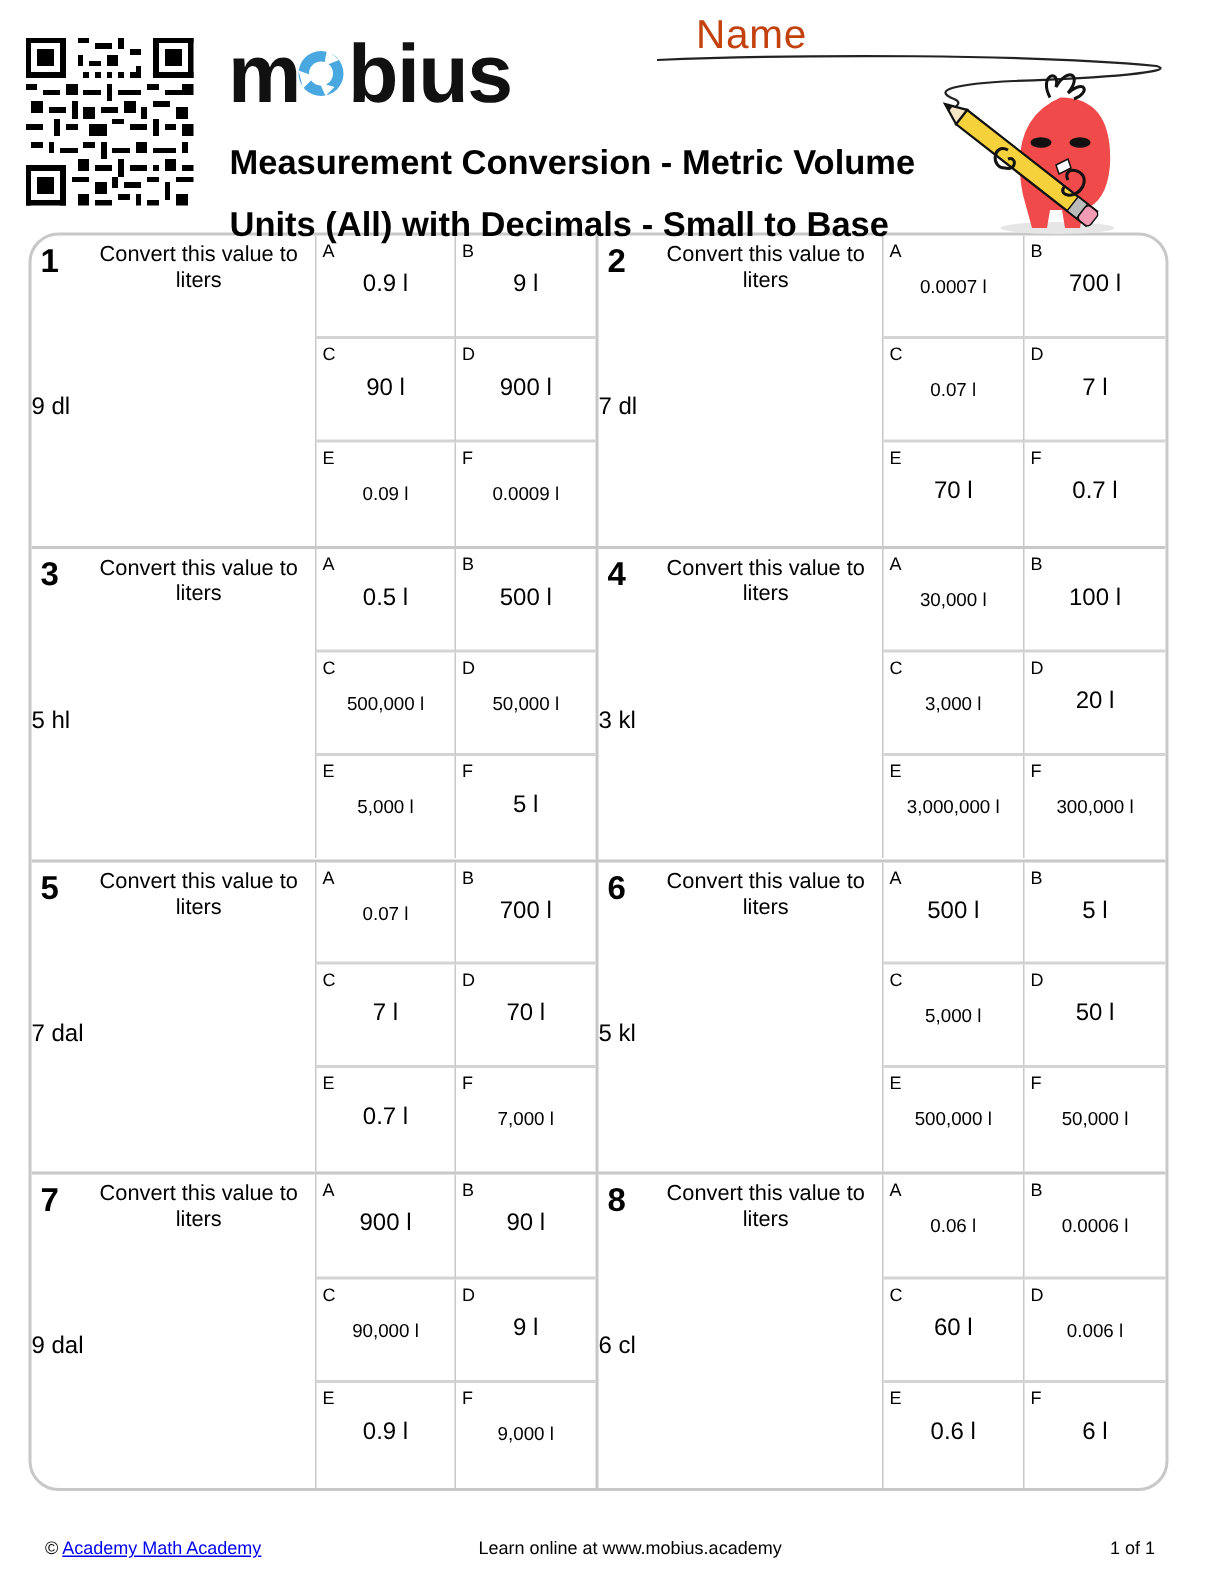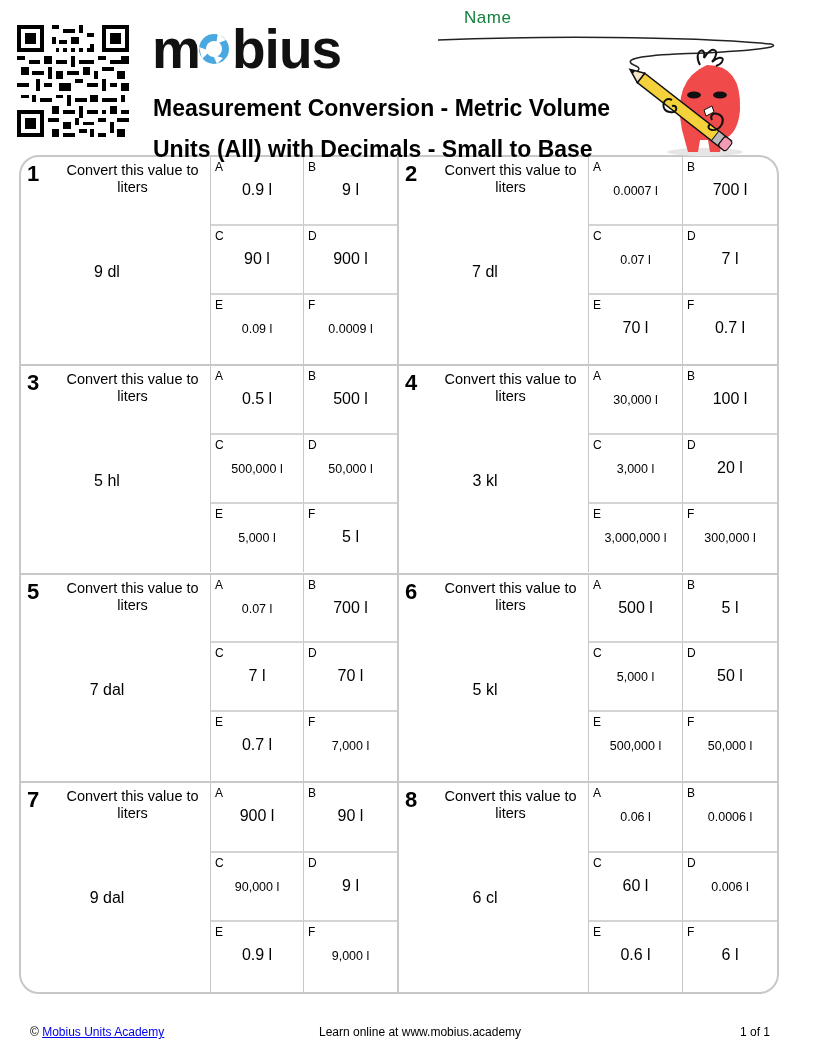--- a/index.html
+++ b/index.html
@@ -1,32 +1,32 @@
 <!DOCTYPE html>
 <html><head>
 <meta charset="utf-8">
 <style>
   html, body { margin:0; padding:0; background:#fff; }
   body { width:815px; height:1050px; position:relative; overflow:hidden; font-family:"Liberation Sans", sans-serif; color:#000; }
   .qr { position:absolute; left:17px; top:25px; width:112px; height:112px; }
   .logo { position:absolute; left:152px; top:22px; width:205px; height:52px; }
   .title { position:absolute; left:153px; top:88px; width:500px; font-weight:bold; font-size:23px; line-height:41px; margin:0; z-index:3; }
-  .name-label { position:absolute; left:464px; top:8px; font-size:17px; color:#15803d; letter-spacing:0.5px; }
+  .name-label { position:absolute; left:464px; top:8px; font-size:27px; color:#c2410c; letter-spacing:0.5px; }
   .name-line { position:absolute; left:436px; top:30px; width:345px; height:60px; }
   .mascot { position:absolute; left:612px; top:40px; width:150px; height:118px; z-index:2; }
 
   .sheet { position:absolute; left:19px; top:155px; width:760px; height:839px; border:2px solid #c8c8c8; border-radius:20px; box-sizing:border-box; overflow:hidden; background:#fff; }
   .grid { display:grid; grid-template-columns:1fr 1fr; grid-template-rows:repeat(4, 1fr); width:100%; height:100%; }
   .problem { display:grid; grid-template-columns:190px 1fr 1fr; grid-template-rows:repeat(3, 1fr); border-right:2px solid #c8c8c8; border-bottom:2px solid #c8c8c8; box-sizing:border-box; }
   .problem:nth-child(2n) { border-right:none; }
   .problem:nth-child(n+7) { border-bottom:none; }
   .prompt { grid-row:1 / span 3; grid-column:1; position:relative; border-right:1px solid #c8c8c8; }
   .pnum { position:absolute; left:6px; top:4px; font-weight:bold; font-size:22px; }
   .instr { position:absolute; left:40px; right:6px; top:5px; text-align:center; font-size:14.5px; line-height:17px; }
-  .given { position:absolute; left:0; width:172px; top:106px; text-align:center; font-size:16px; }
+  .given { position:absolute; left:0; width:172px; top:106px; font-size:16px; }
   .opt { position:relative; border-right:1px solid #c8c8c8; border-bottom:2px solid #d4d4d4; box-sizing:border-box; }
   .opt:nth-child(3n+1) { }
   .opt.col-b { border-right:none; }
   .opt.row-3 { border-bottom:none; }
   .opt-letter { position:absolute; left:4px; top:3px; font-size:12px; }
   .opt-val { position:absolute; left:0; right:0; top:24px; text-align:center; font-size:16px; }
   .opt-val.small { font-size:12.5px; top:27px; }
 
   .footer { position:absolute; top:1025px; left:0; width:815px; font-size:12px; }
   .footer .copy { position:absolute; left:30px; }
@@ -414,17 +414,17 @@
           <span class="opt-letter">F</span>
           <span class="opt-val">6 l</span>
         </div>
       </div>
     </div>
 </div>
 
 <div class="footer">
   <span class="copy">
     <span>©</span>
-    <a href="#">Mobius Units Academy</a>
+    <a href="#">Academy Math Academy</a>
   </span>
   <span class="learn">Learn online at www.mobius.academy</span>
   <span class="page">1 of 1</span>
 </div>
 
 </body></html>

